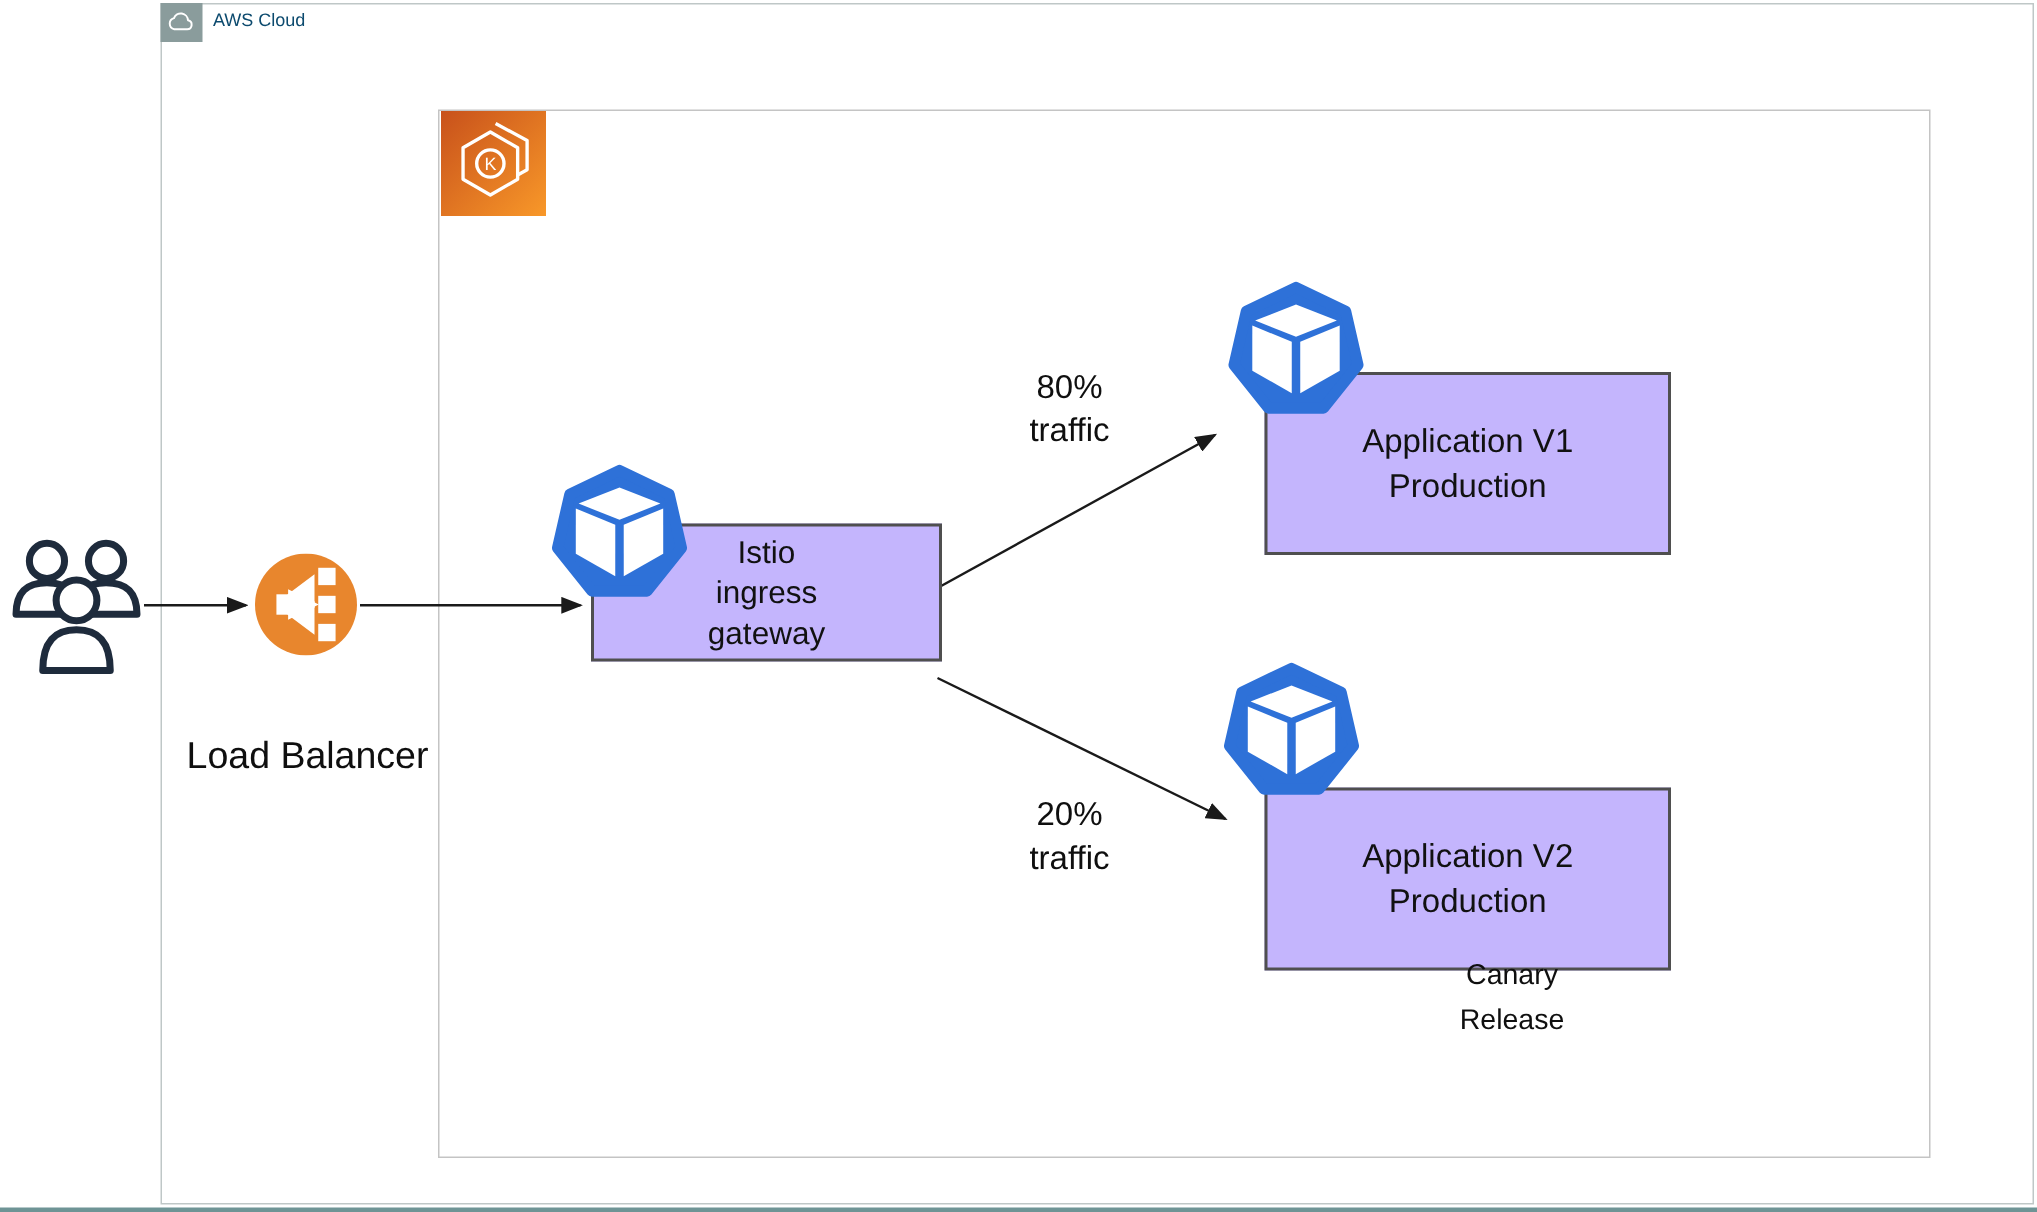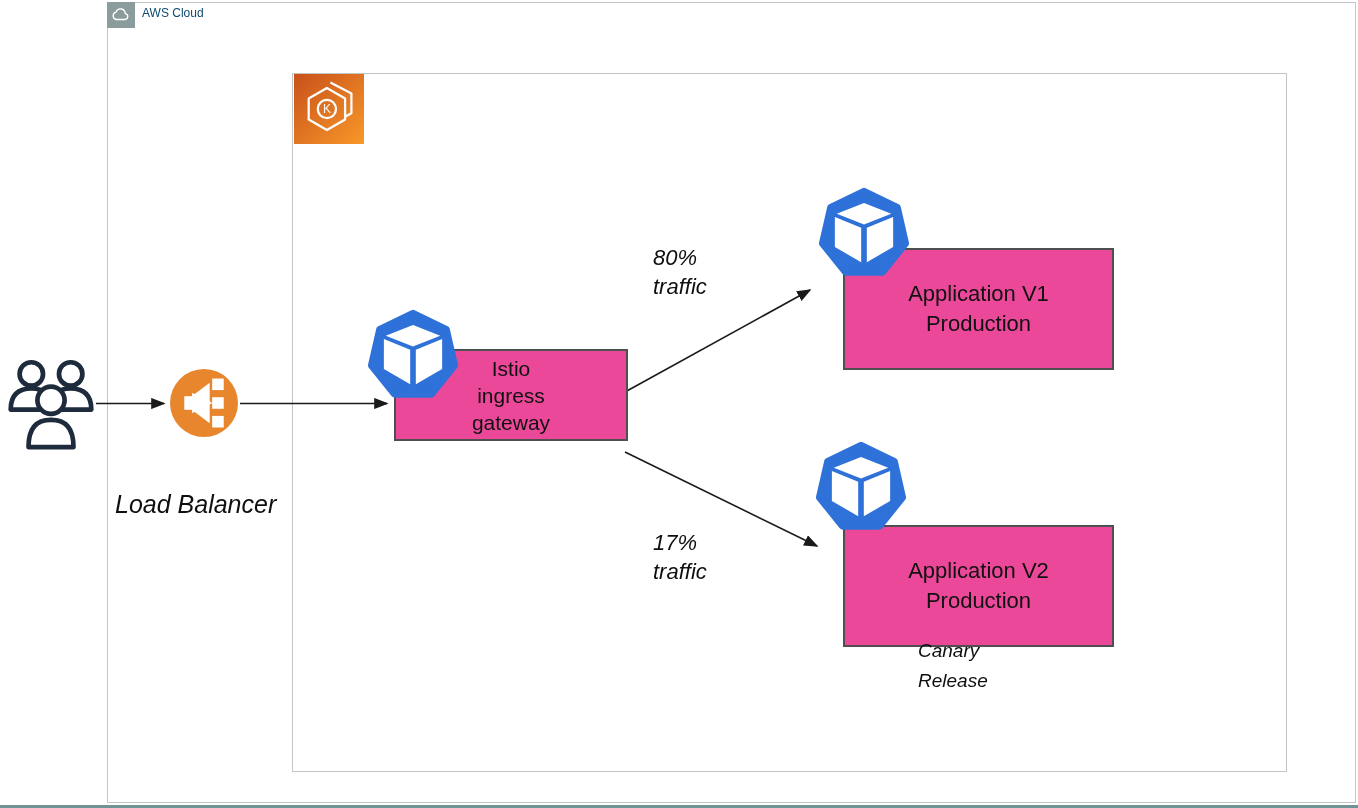--- a/index.html
+++ b/index.html
@@ -10,35 +10,35 @@
   .abs{position:absolute;}
   
   #aws-box{left:107px;top:2px;width:1247px;height:799px;border:1px solid #bfc7c7;z-index:1;}
   #aws-badge{left:107px;top:2px;width:28px;height:26px;background:#8a9c9c;z-index:2;
     display:flex;align-items:center;justify-content:center;}
   #aws-label{left:142px;top:6px;font-size:12px;color:#0c4a6e;z-index:2;}
   #k8s-box{left:292px;top:73px;width:993px;height:697px;border:1px solid #c4c4c4;z-index:1;background:#fff;}
   
   #edges{left:0;top:0;width:1358px;height:808px;z-index:3;pointer-events:none;}
   
-  .node-box{border:2px solid #4f4f4f;background:#ec4899;z-index:4;
+  .node-box{border:2px solid #4f4f4f;background:#c4b5fd;z-index:4;
     display:flex;align-items:center;justify-content:center;text-align:center;}
   #istio-box{left:394px;top:349px;width:230px;height:88px;font-size:21px;line-height:27px;}
   #appv1-box{left:843px;top:248px;width:267px;height:118px;font-size:22px;line-height:30px;}
   #appv2-box{left:843px;top:525px;width:267px;height:118px;font-size:22px;line-height:30px;}
   
   .icon{z-index:5;}
   #users-icon{left:6px;top:354px;width:90px;height:98px;}
   #lb-icon{left:170px;top:369px;width:68px;height:68px;}
   #eks-icon{left:294px;top:74px;width:70px;height:70px;}
   #pod-istio{left:366px;top:308px;width:94px;height:94px;}
   #pod-v1{left:817px;top:186px;width:94px;height:94px;}
   #pod-v2{left:814px;top:440px;width:94px;height:94px;}
   
-  .lbl{z-index:4;color:#0f0f0f;font-style:italic;}
+  .lbl{z-index:4;text-align:center;color:#0f0f0f;}
   .ml{white-space:pre-line;}
   #lb-label{left:115px;top:461px;width:180px;font-size:25px;line-height:31px;margin-top:28px;}
   #traffic80{left:653px;top:243px;width:120px;font-size:22px;line-height:29px;}
   #traffic20{left:653px;top:528px;width:120px;font-size:22px;line-height:29px;}
   #canary-label{left:918px;top:636px;width:180px;font-size:19px;line-height:30px;}
   
   #bottom-strip{left:0;bottom:0;width:1358px;height:3px;background:#6e9495;z-index:6;}
 </style>
 </head>
 <body>
@@ -122,21 +122,21 @@
     <span class="ml">Istio
 ingress
 gateway</span>
   </div>
   <svg id="pod-istio" class="abs icon" viewBox="0 0 100 100">
       <use href="#podSym"></use>
     </svg>
 
   <div id="traffic80" class="abs lbl ml">80%
 traffic</div>
-  <div id="traffic20" class="abs lbl ml">17%
+  <div id="traffic20" class="abs lbl ml">20%
 traffic</div>
 
   <div id="appv1-box" class="abs node-box">
     <span class="ml">Application V1
 Production</span>
   </div>
   <svg id="pod-v1" class="abs icon" viewBox="0 0 100 100">
       <use href="#podSym"></use>
     </svg>
 

